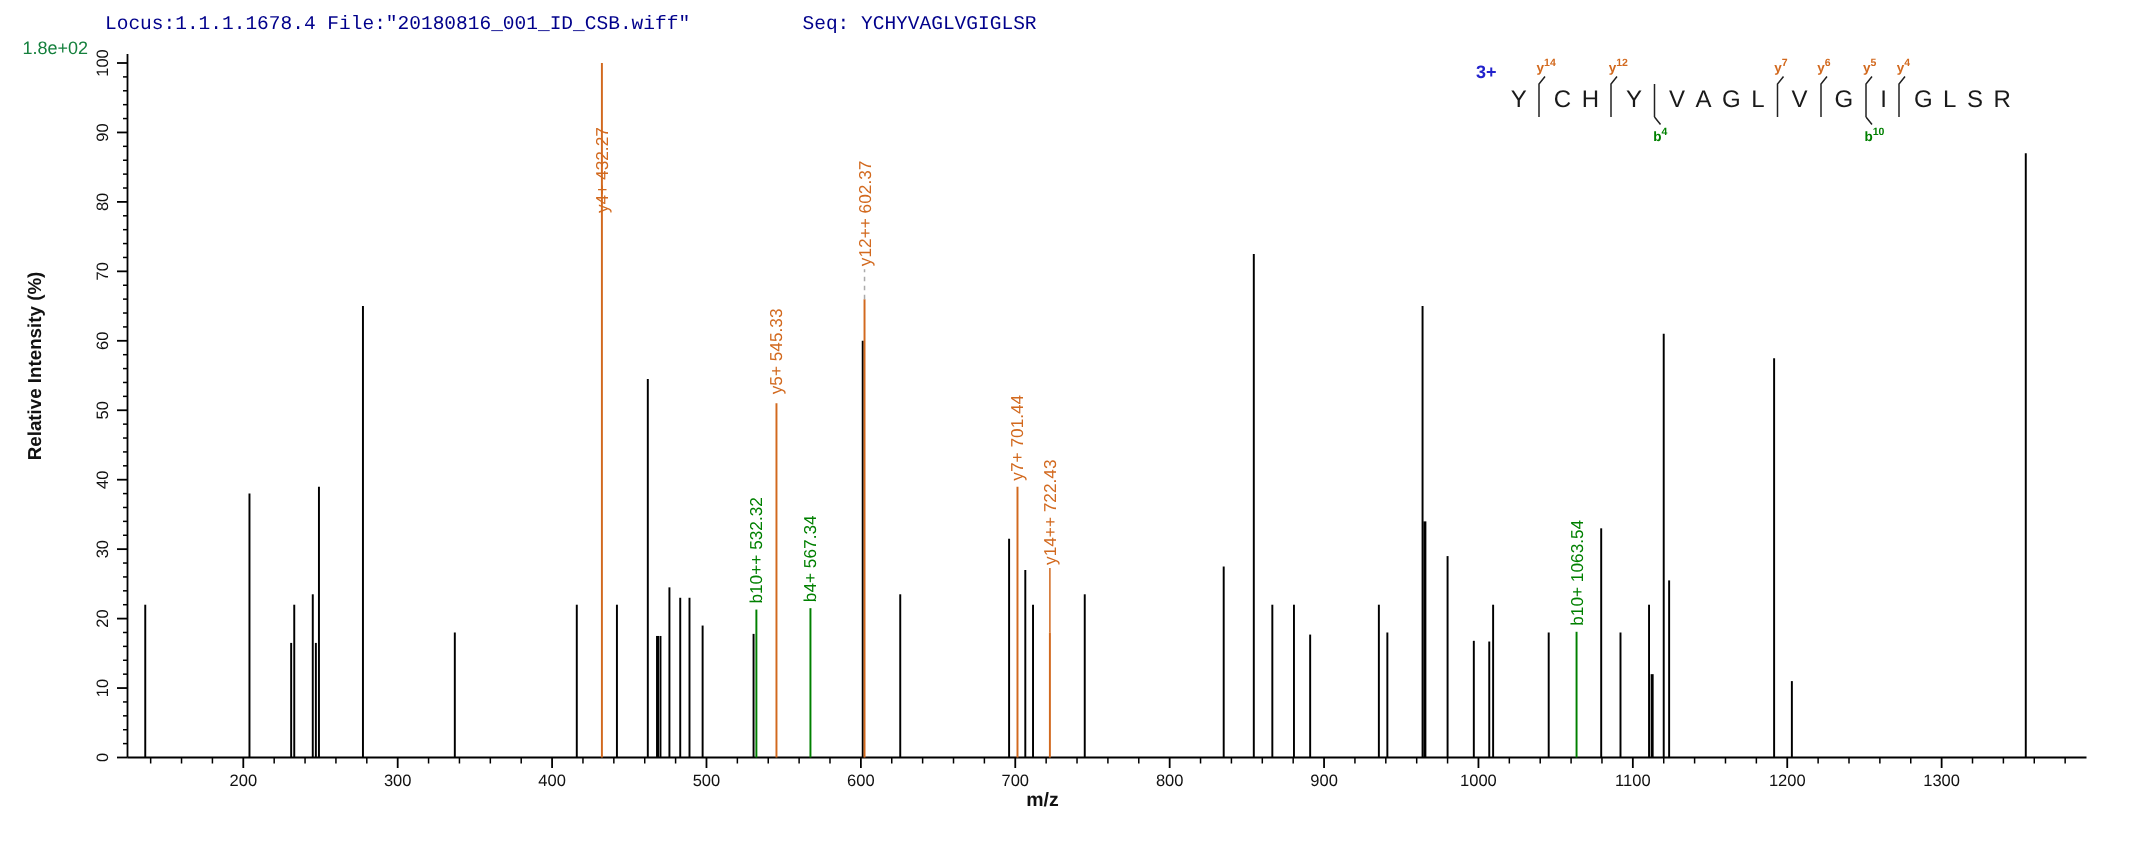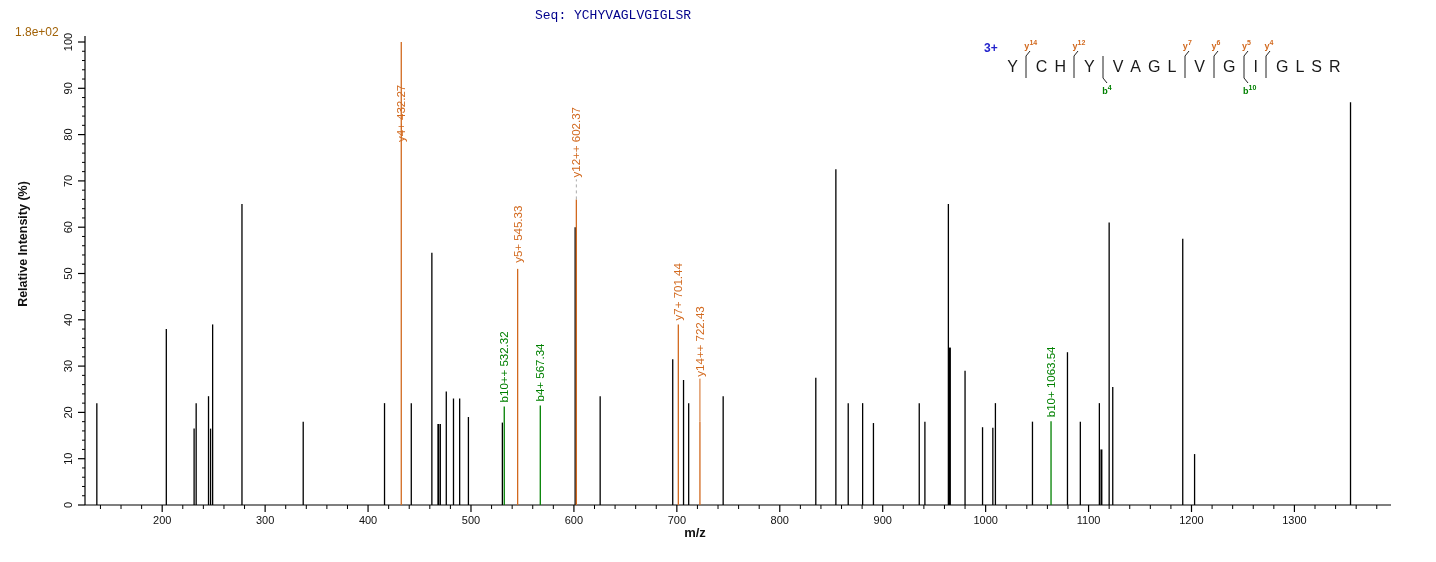--- a/index.html
+++ b/index.html
@@ -2,37 +2,38 @@
 <html><head>
 <meta charset="utf-8">
 <style>
   html,body{margin:0;padding:0;background:#fff;}
   .viewer{position:relative;width:1436px;height:562px;background:#fff;overflow:hidden;
           font-family:"Liberation Sans",sans-serif;}
   .hdr-locus{position:absolute;left:70px;top:8px;font-family:"Liberation Mono","DejaVu Sans Mono",monospace;
              font-size:13px;color:#00008b;white-space:pre;}
   .hdr-seq{position:absolute;left:535px;top:8px;font-family:Liberation Mono, monospace;
            font-size:13px;color:#00008b;white-space:pre;}
-  .scale-label{position:absolute;left:15px;top:25px;font-size:12px;color:#a16207;}
+  .scale-label{position:absolute;left:15px;top:25px;font-size:12px;color:#15803d;}
   svg{position:absolute;left:0;top:0;}
   
   .seqpanel{position:absolute;left:984px;top:41px;display:flex;align-items:center;height:52px;}
   .charge{color:#2222cc;font-weight:bold;font-size:12px;align-self:flex-start;margin-right:6px;margin-top:0px;}
   .seqrow{display:flex;align-items:center;}
   .res{font-size:16px;color:#1a1a1a;padding:0 3.5px;line-height:52px;}
   .divider{position:relative;width:11px;height:52px;}
   .divider svg{position:absolute;left:0;top:9px;}
   .ylab{position:absolute;left:3px;top:-2px;color:#d2691e;font-size:9px;font-weight:bold;white-space:nowrap;}
   .blab{position:absolute;left:4px;bottom:-3px;color:#008000;font-size:9px;font-weight:bold;white-space:nowrap;}
   .ylab sup,.blab sup{font-size:7px;vertical-align:super;}
 </style>
 </head>
 <body>
 
 <div class="viewer">
+  <div class="hdr-locus">Locus:1.1.1.1678.4 File:"20180816_001_ID_CSB.wiff"</div>
   <div class="hdr-seq">Seq: YCHYVAGLVGIGLSR</div>
   <div class="scale-label">1.8e+02</div>
   <svg id="plot" width="1436" height="562">
       <line x1="85" y1="505" x2="1391" y2="505" stroke="#000000" stroke-width="1.2"></line>
       <line x1="85" y1="36" x2="85" y2="505" stroke="#000000" stroke-width="1.2"></line>
       <line x1="100.43942992874109" y1="505" x2="100.43942992874109" y2="509" stroke="#000000" stroke-width="1"></line>
       <line x1="121.02533650039588" y1="505" x2="121.02533650039588" y2="509" stroke="#000000" stroke-width="1"></line>
       <line x1="141.61124307205068" y1="505" x2="141.61124307205068" y2="509" stroke="#000000" stroke-width="1"></line>
       <line x1="182.78305621536026" y1="505" x2="182.78305621536026" y2="509" stroke="#000000" stroke-width="1"></line>
       <line x1="203.36896278701505" y1="505" x2="203.36896278701505" y2="509" stroke="#000000" stroke-width="1"></line>

